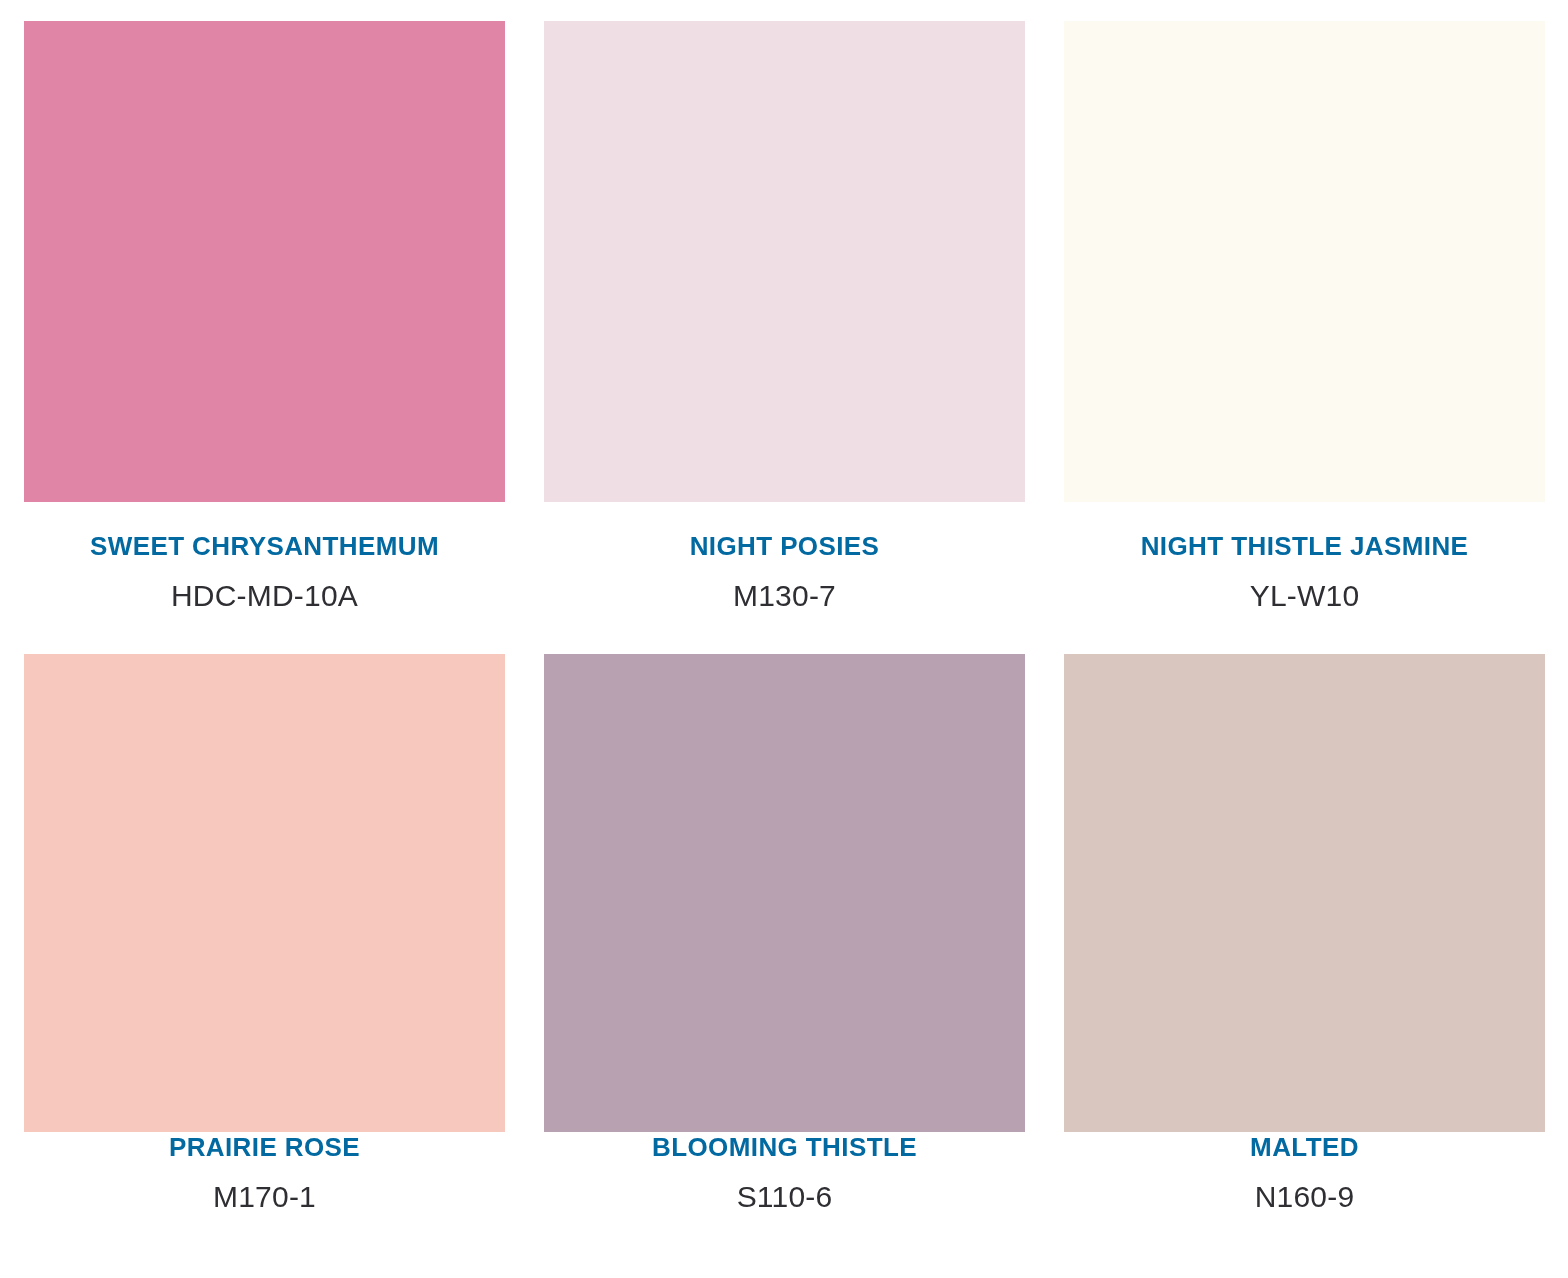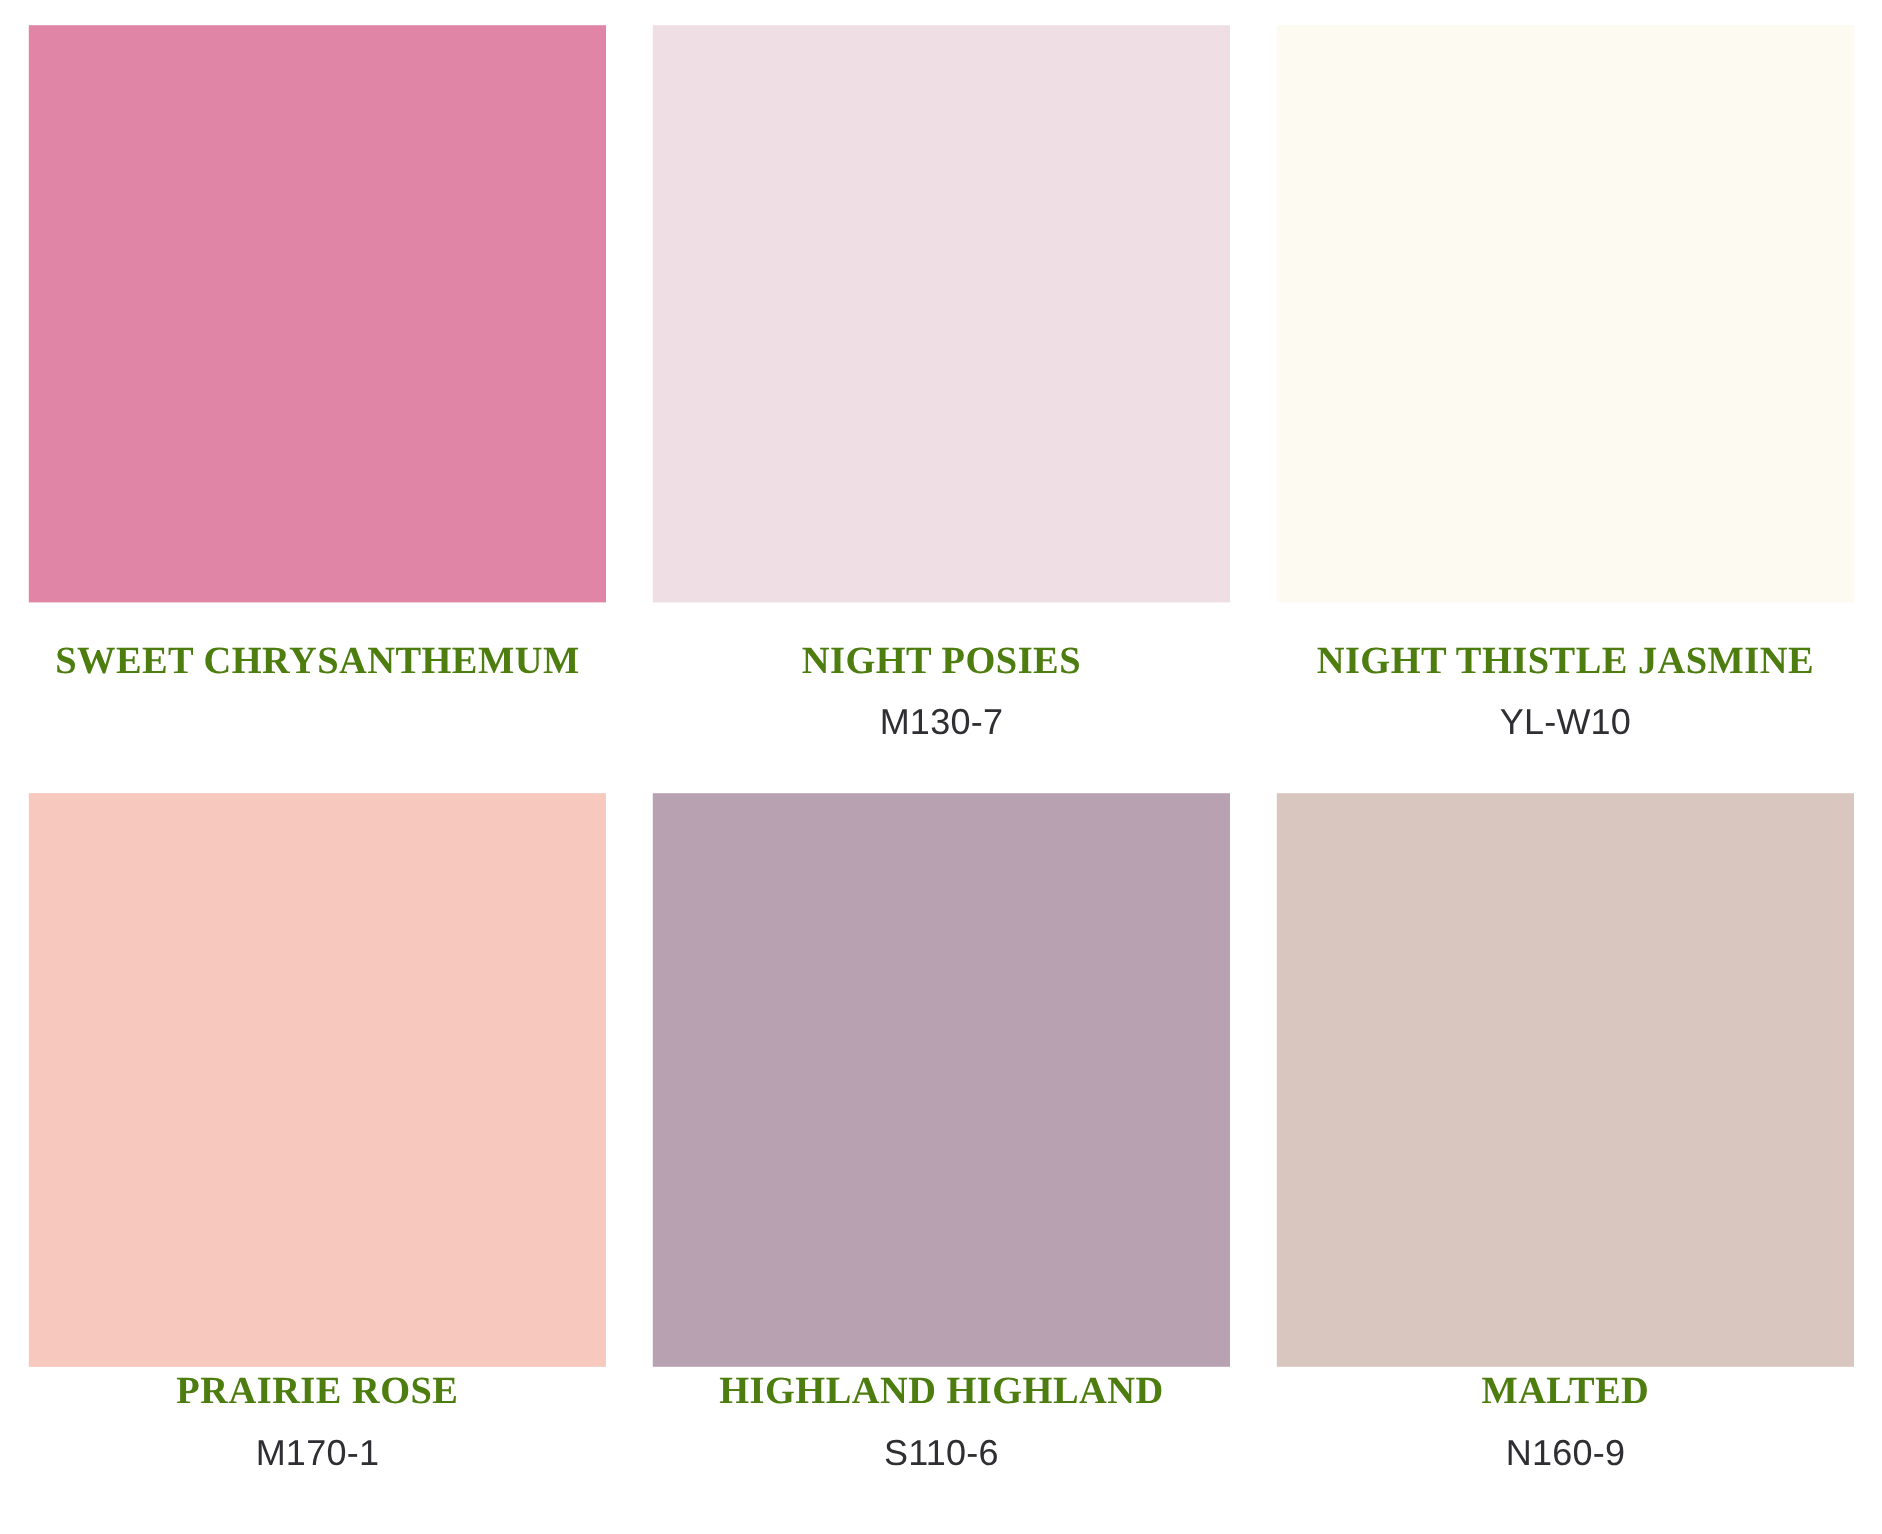--- a/index.html
+++ b/index.html
@@ -51,27 +51,26 @@
     text-align: center;
     box-sizing: border-box;
   }
   .row-1 .swatch-meta {
     padding-top: 29px;
   }
   .row-2 .swatch-meta {
   }
   .swatch-name {
     display: block;
-    font-size: 32px;
+    font-size: 26px;
     font-weight: bold;
     letter-spacing: 0.4px;
-    color: #4d7c0f;
+    color: #0369a1;
     line-height: 1.2;
     white-space: nowrap;
-    font-family: Liberation Serif, serif;
   }
   .swatch-code {
     display: block;
     font-size: 30px;
     font-weight: normal;
     letter-spacing: 0.2px;
     color: #2e2e33;
     line-height: 1.2;
     margin-top: 16px;
     white-space: nowrap;
@@ -85,20 +84,21 @@
 <body>
 
 <div class="palette">
 
   <div class="swatch-row row-1">
 
     <div class="swatch-cell">
       <div class="swatch-chip" style="background-color: rgb(224, 133, 166);"></div>
       <div class="swatch-meta">
         <span class="swatch-name">SWEET CHRYSANTHEMUM</span>
+        <span class="swatch-code">HDC-MD-10A</span>
       </div>
     </div>
 
     <div class="swatch-cell col-gap">
       <div class="swatch-chip" style="background-color: rgb(240, 222, 229);"></div>
       <div class="swatch-meta">
         <span class="swatch-name">NIGHT POSIES</span>
         <span class="swatch-code">M130-7</span>
       </div>
     </div>
@@ -121,21 +121,21 @@
       <div class="swatch-chip" style="background-color: rgb(247, 200, 189);"></div>
       <div class="swatch-meta">
         <span class="swatch-name">PRAIRIE ROSE</span>
         <span class="swatch-code">M170-1</span>
       </div>
     </div>
 
     <div class="swatch-cell col-gap">
       <div class="swatch-chip" style="background-color: rgb(184, 162, 178);"></div>
       <div class="swatch-meta">
-        <span class="swatch-name">HIGHLAND HIGHLAND</span>
+        <span class="swatch-name">BLOOMING THISTLE</span>
         <span class="swatch-code">S110-6</span>
       </div>
     </div>
 
     <div class="swatch-cell col-gap">
       <div class="swatch-chip" style="background-color: rgb(217, 198, 191);"></div>
       <div class="swatch-meta">
         <span class="swatch-name">MALTED</span>
         <span class="swatch-code">N160-9</span>
       </div>

